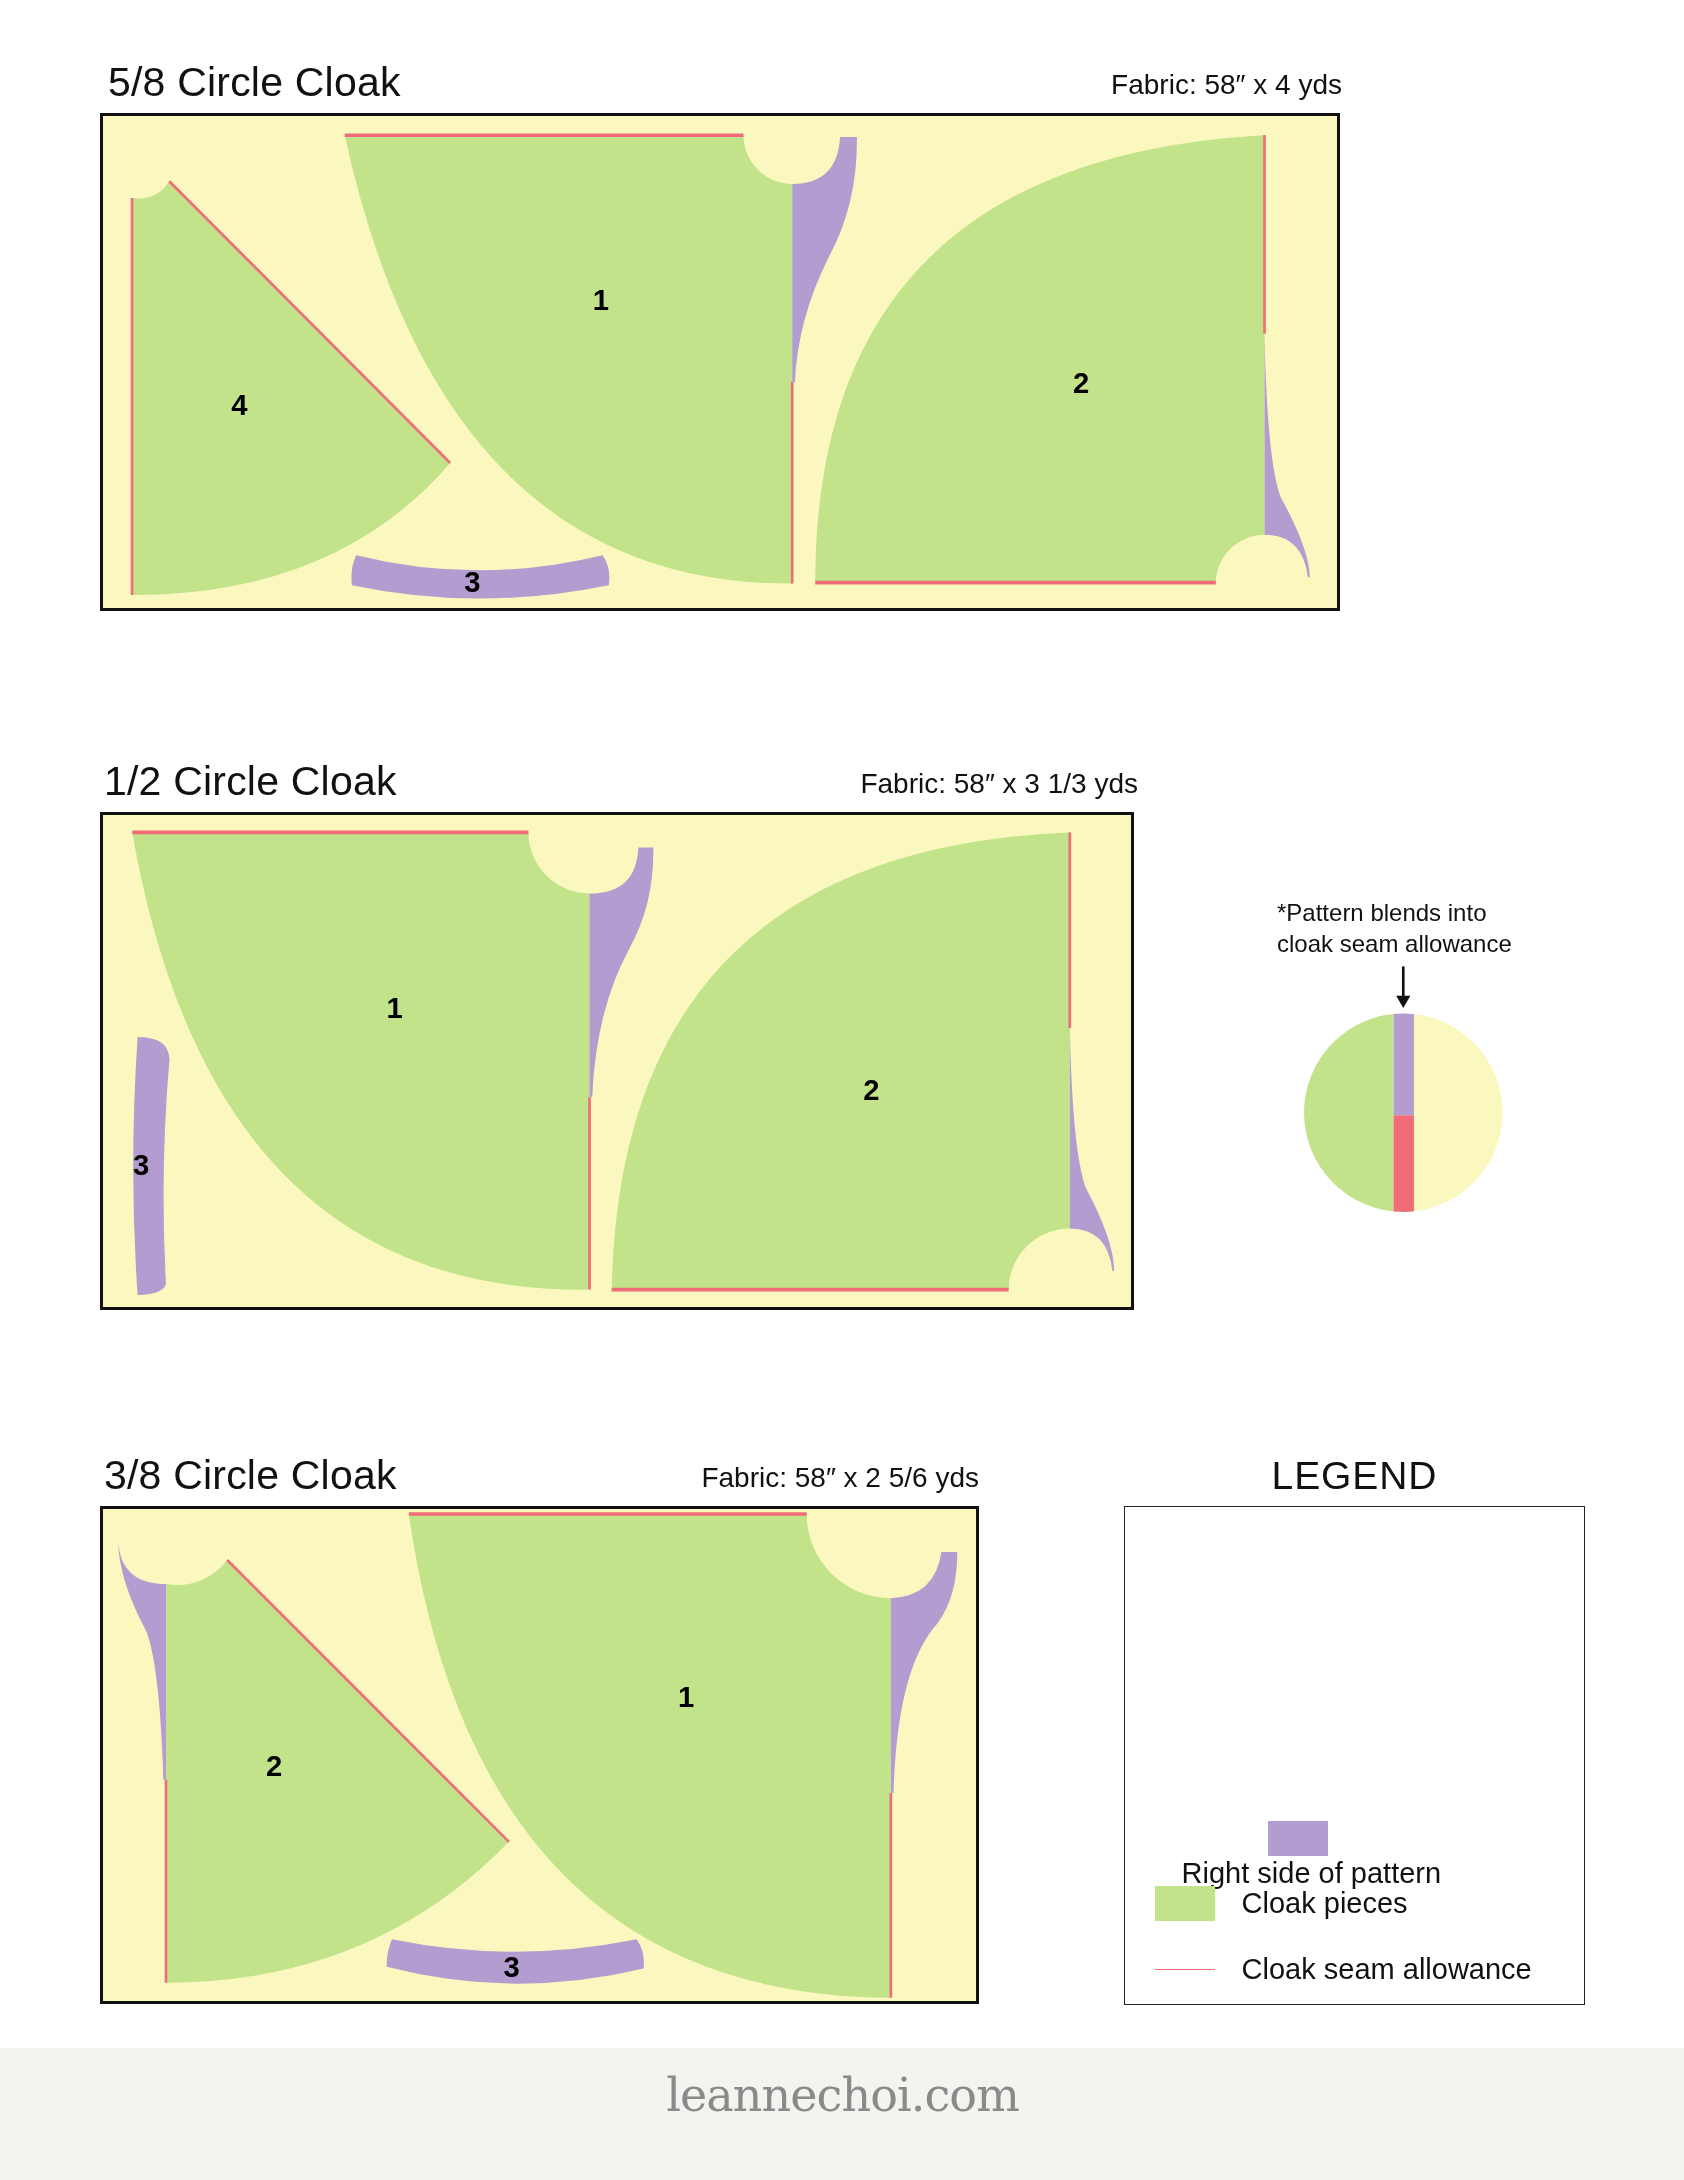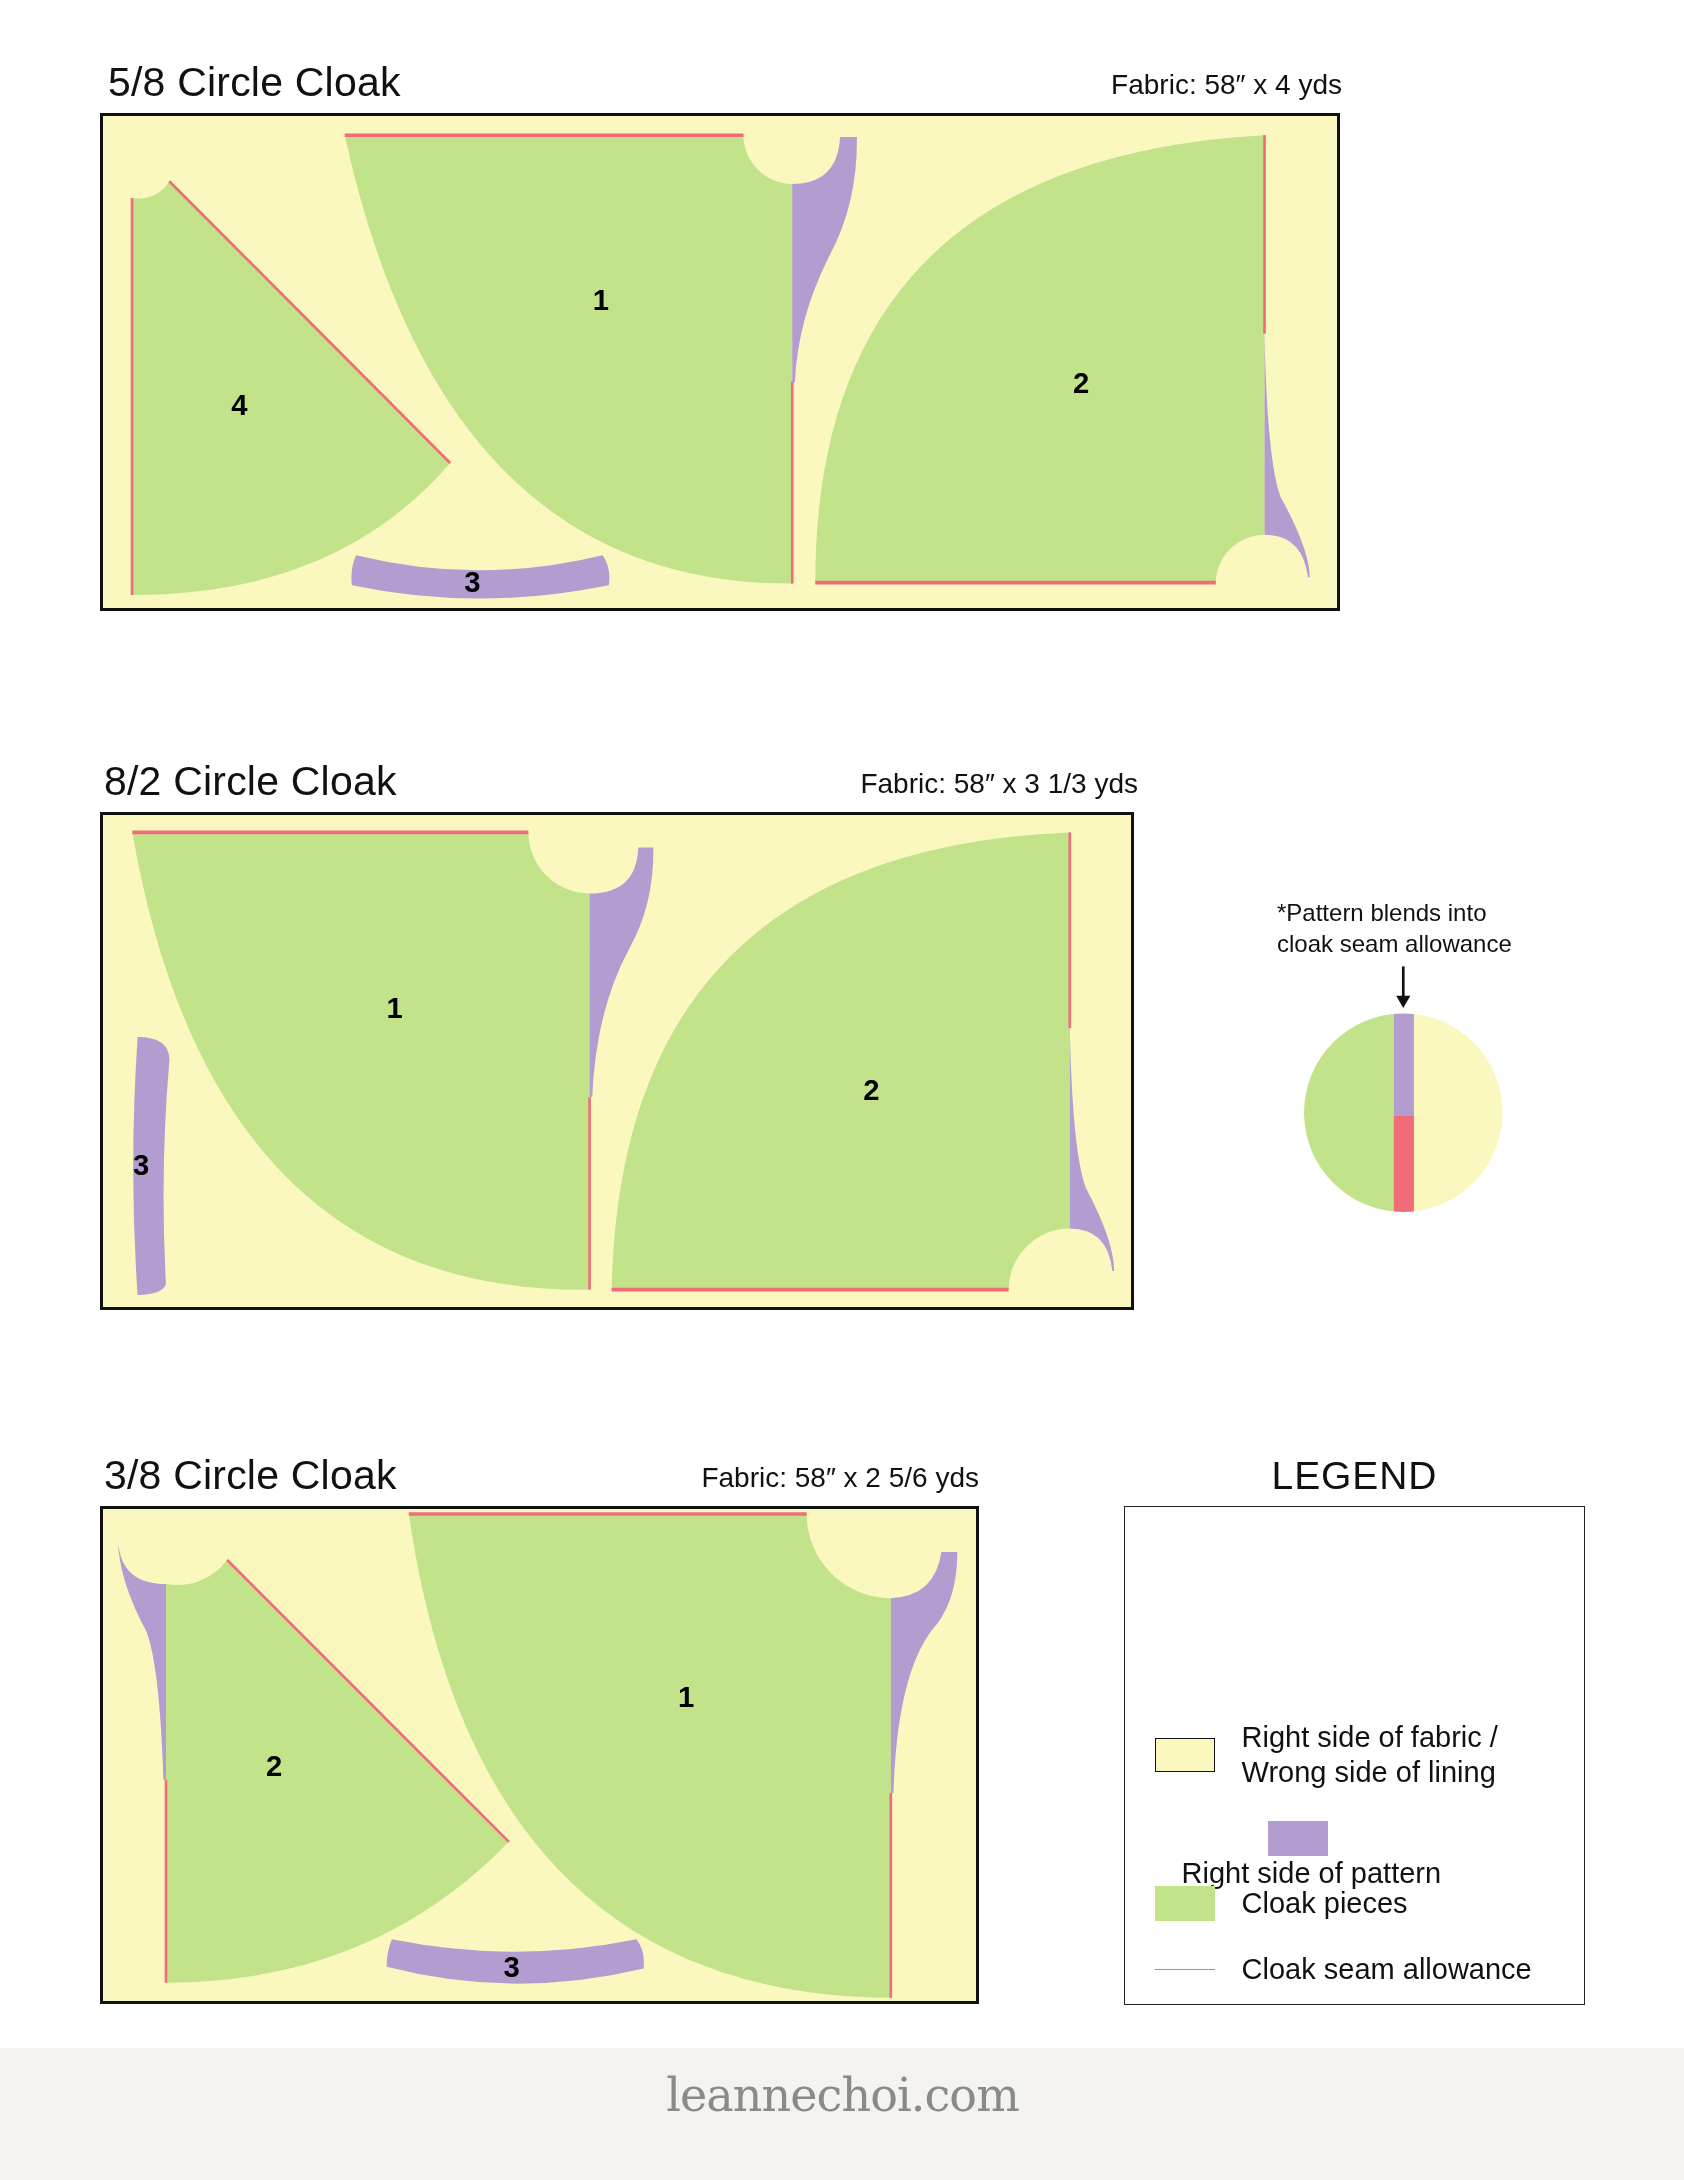--- a/index.html
+++ b/index.html
@@ -51,21 +51,21 @@
     <path d="M1427 376 Q 1430 520 1445 560 Q 1478 620 1478 651 L 1476 651 Q 1470 603 1427 603 Z" fill="#B39DD0"></path>
 
     <path d="M402 626 Q 540 660 680 626 Q 690 640 687 660 Q 540 690 397 660 Q 395 640 402 626 Z" fill="#B39DD0"></path>
     <text class="piece-num" x="270" y="468" text-anchor="middle">4</text>
     <text class="piece-num" x="678" y="349" text-anchor="middle">1</text>
     <text class="piece-num" x="1220" y="443" text-anchor="middle">2</text>
     <text class="piece-num" x="533" y="668" text-anchor="middle">3</text>
   </svg>
 </div>
 
-<div class="abs section-title" style="left:104px; top:761px;">8/2 Circle Cloak</div>
+<div class="abs section-title" style="left:104px; top:761px;">1/2 Circle Cloak</div>
 <div class="abs fabric-label" style="right:547px; top:770px;margin-left:36px;">Fabric: 58″ x 3 1/3 yds</div>
 
 <div class="frame" style="left:100px; top:812px; width:1034px; height:498px;">
   <svg width="1034" height="498" viewBox="113 916 1166 562">
 
     <path d="M149 939 L 596 939 A 69 69 0 0 0 665 1008 L 665 1455 Q 240 1460 149 939 Z" fill="#C2E38A"></path>
     <line x1="149" y1="939" x2="596" y2="939" stroke="#F06C78" stroke-width="4"></line>
     <line x1="665" y1="1238" x2="665" y2="1455" stroke="#F06C78" stroke-width="3"></line>
     <path d="M665 1008 Q 718 1008 720 956 L 737 956 Q 738 1020 710 1070 Q 672 1140 668 1238 L 665 1238 Z" fill="#B39DD0"></path>
 
@@ -122,27 +122,20 @@
     <path d="M442 2187 Q 580 2215 718 2187 Q 728 2200 726 2220 Q 580 2255 436 2218 Q 436 2200 442 2187 Z" fill="#B39DD0"></path>
     <text class="piece-num" x="309" y="2003" text-anchor="middle">2</text>
     <text class="piece-num" x="774" y="1925" text-anchor="middle">1</text>
     <text class="piece-num" x="577" y="2230" text-anchor="middle">3</text>
   </svg>
 </div>
 
 <div class="abs legend-title" style="left:1124px; width:461px; text-align:center; top:1454px;">LEGEND</div>
 <div class="legend-box" style="left:1124px; top:1506px; width:461px; height:499px;">
 
-  <div class="legend-row" style="left:30px; top:213px;">
-    <div class="swatch fabric" style="background:#FAF8BF;"></div>
-    <div class="legend-text">
-      <div>Right side of fabric /</div>
-      <div>Wrong side of lining</div>
-    </div>
-  </div>
 
   <div class="legend-row" style="left:30px; top:314px;flex-direction:column;">
     <div class="swatch" style="background:#B39DD0; height:35px;"></div>
     <div class="legend-text">Right side of pattern</div>
   </div>
 
   <div class="legend-row" style="left:30px; top:379px;">
     <div class="swatch" style="background:#C2E38A; height:35px;"></div>
     <div class="legend-text">Cloak pieces</div>
   </div>

